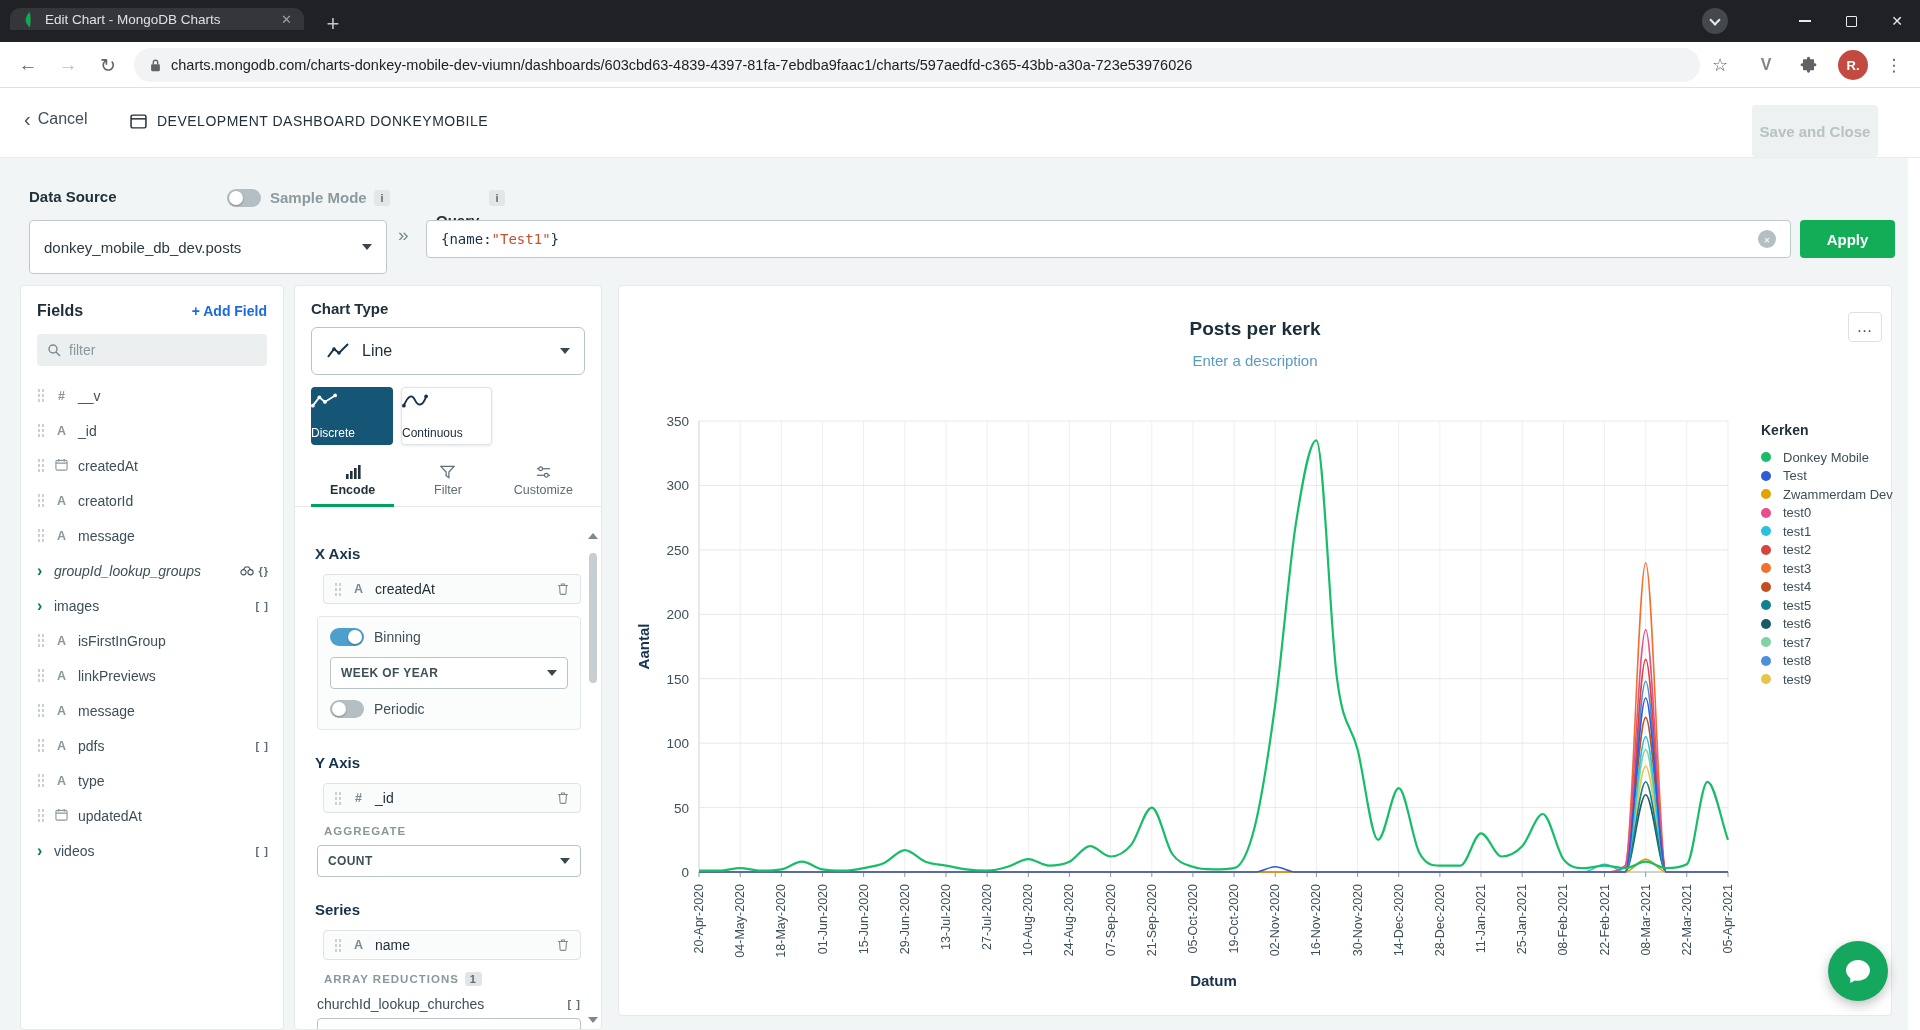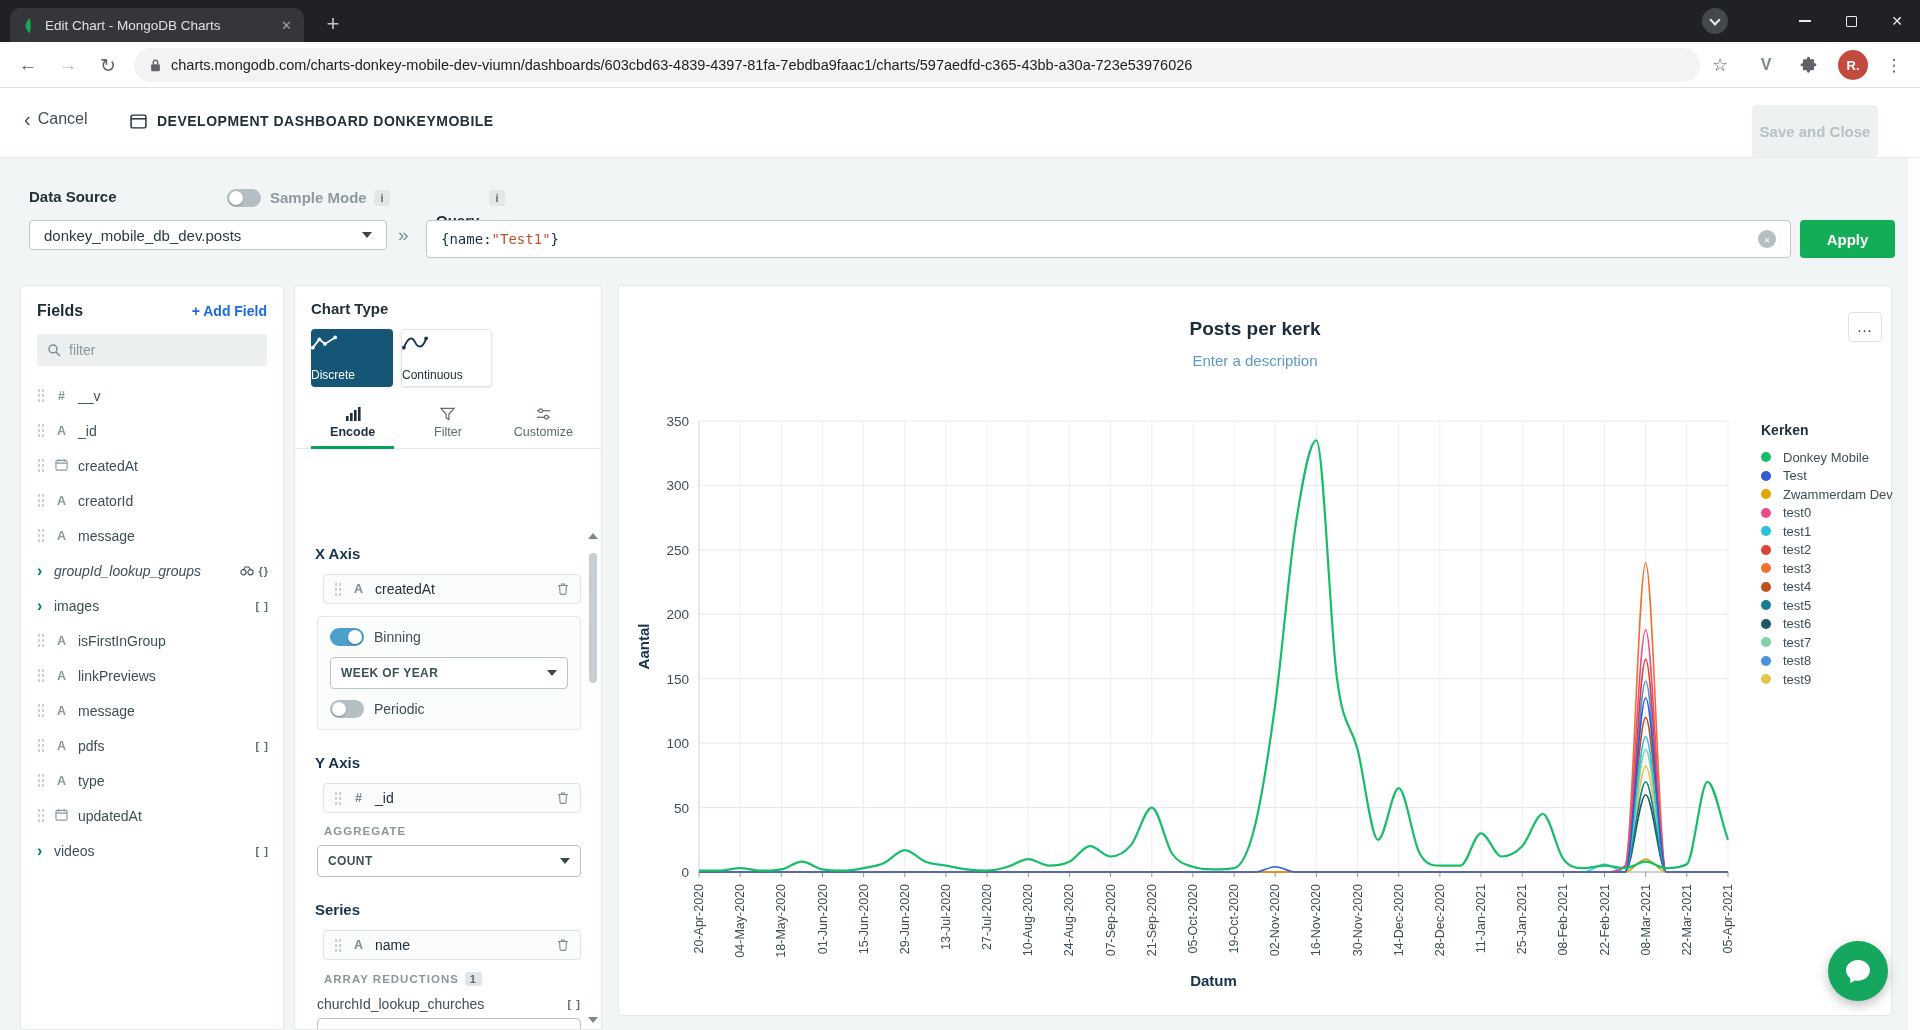--- a/index.html
+++ b/index.html
@@ -2,21 +2,21 @@
 <html><head>
 <meta charset="utf-8">
 <style>
   * { margin:0; padding:0; box-sizing:border-box; }
   html,body { width:1920px; height:1030px; overflow:hidden; background:#fff;
     font-family:"Liberation Sans", sans-serif; }
   .abs { position:absolute; }
 
   
   .tabbar { position:absolute; left:0; top:0; width:1920px; height:42px; background:#202124; }
-  .tab { position:absolute; left:10px; top:8px; width:294px; height:34px; background:#35363A;
+  .tab { position:absolute; left:10px; top:8px; width:294px; height:22px; background:#35363A;
     border-radius:10px 10px 0 0; display:flex; align-items:center; padding:0 8px 0 12px; gap:8px; }
   .tab-title { color:#DDE1E5; font-size:13.5px; white-space:nowrap; overflow:hidden; flex:1; }
   .tab-close { color:#9AA0A6; font-size:13px; padding:0 4px; }
   .newtab { position:absolute; left:318px; top:9px; width:30px; height:30px; color:#C0C4C9;
     font-size:22px; display:flex; align-items:center; justify-content:center; }
   .update-badge { position:absolute; left:1702px; top:8px; width:26px; height:26px; border-radius:50%;
     background:#44474B; display:flex; align-items:center; justify-content:center; }
   .chev-down { width:8px; height:8px; border-left:2px solid #E8EAED; border-bottom:2px solid #E8EAED;
     transform:rotate(-45deg); margin-top:-3px; }
   .winbtn { position:absolute; top:0; width:46px; height:42px; display:flex; align-items:center;
@@ -35,38 +35,38 @@
     background:#C24A3F; color:#fff; font-size:13px; font-weight:bold; display:flex;
     align-items:center; justify-content:center; }
 
   
   .app-header { position:absolute; top:88px; left:0; width:1920px; height:70px; background:#fff;
     border-bottom:1px solid #E8ECEC; }
   .cancel { position:absolute; left:24px; top:22px; display:flex; gap:7px; align-items:center;
     color:#3D4F58; font-size:16px; }
   .cancel .chev { font-size:20px; line-height:16px; }
   .dash { position:absolute; left:130px; top:25px; display:flex; gap:10px; align-items:center; }
-  .dash-title { font-size:14px; font-weight:bold; letter-spacing:.5px; color:#21313C; }
+  .dash-title { font-size:14px; font-weight:normal; letter-spacing:.5px; color:#21313C; }
   .save-btn { position:absolute; left:1752px; top:17px; width:126px; height:52px; background:#EEF1F1;
     color:#B6C2C4; font-size:15px; font-weight:600; border:none; border-radius:4px; }
 
   
   .app-body { position:absolute; top:158px; left:0; width:1908px; height:872px; background:#F2F5F5; }
   .gutter { position:absolute; top:158px; left:1908px; width:12px; height:872px; background:#fff; }
 
   .q-label { position:absolute; font-size:15px; font-weight:bold; color:#21313C; }
   .q-label.gray { color:#8C9A9F; }
   .toggle { width:34px; height:18px; border-radius:9px; position:relative; }
   .toggle .knob { position:absolute; top:2px; width:14px; height:14px; border-radius:50%;
     background:#fff; box-shadow:0 1px 2px rgba(0,0,0,.3); }
   .toggle.on { background:#4D9FCC; } .toggle.on .knob { right:2px; }
   .toggle.off { background:#B3BFC3; } .toggle.off .knob { left:2px; }
   .info { width:16px; height:16px; border-radius:3px; background:#E3E7E8; color:#5D6C75;
     font-size:11px; font-weight:bold; display:flex; align-items:center; justify-content:center; }
-  .ds-select { position:absolute; left:29px; top:62px; width:358px; height:30px; background:#fff;
+  .ds-select { position:absolute; left:29px; top:62px; width:358px; height:54px; background:#fff;
     border:1px solid #BFC9CC; border-radius:4px; display:flex; align-items:center; padding:0 14px;
     font-size:15px; color:#2B3A42; }
   .caret { width:0; height:0; border-left:5px solid transparent; border-right:5px solid transparent;
     border-top:6px solid #39484F; margin-left:auto; flex:none; }
   .sep { position:absolute; left:398px; top:66px; font-size:19px; color:#7A8A92; }
   .query-input { position:absolute; left:426px; top:62px; width:1365px; height:38px; background:#fff;
     border:1px solid #BFC9CC; border-radius:4px; display:flex; align-items:center; padding:0 14px;
     font-family:"DejaVu Sans Mono", monospace; font-size:14px; }
   .q-prefix,.q-suffix { color:#16324C; } .q-string { color:#C2512F; }
   .clear-btn { margin-left:auto; width:18px; height:18px; border-radius:50%; background:#B3BFC3;
@@ -351,20 +351,31 @@
         <div class="field-row">
           <span class="f-chev">›</span>
           <span class="f-name">videos</span>
           <span class="f-right">[ ]</span>
         </div>
       </div>
   </div>
 
   <div class="panel encode-panel">
     <div class="ct-label">Chart Type</div>
+    <div class="ct-select">
+      <span style="display:flex;">
+        <svg width="24" height="20" viewBox="0 0 24 20">
+            <polyline points="2,16 8,8 13,12 22,3" fill="none" stroke="#16324C" stroke-width="2"></polyline>
+            <circle cx="8" cy="8" r="1.8" fill="#16324C"></circle>
+            <circle cx="13" cy="12" r="1.8" fill="#16324C"></circle>
+          </svg>
+      </span>
+      <span class="lbl">Line</span>
+      <span class="caret"></span>
+    </div>
     <div class="ct-buttons">
       <div class="ctb active">
         <span style="display:flex;">
           <svg width="26" height="18" viewBox="0 0 28 18">
               <polyline points="2,14 9,5 15,10 26,3" fill="none" stroke="#fff" stroke-width="2"></polyline>
               <circle cx="2" cy="14" r="2" fill="#fff"></circle>
               <circle cx="9" cy="5" r="2" fill="#fff"></circle>
               <circle cx="15" cy="10" r="2" fill="#fff"></circle>
               <circle cx="26" cy="3" r="2" fill="#fff"></circle>
             </svg>

